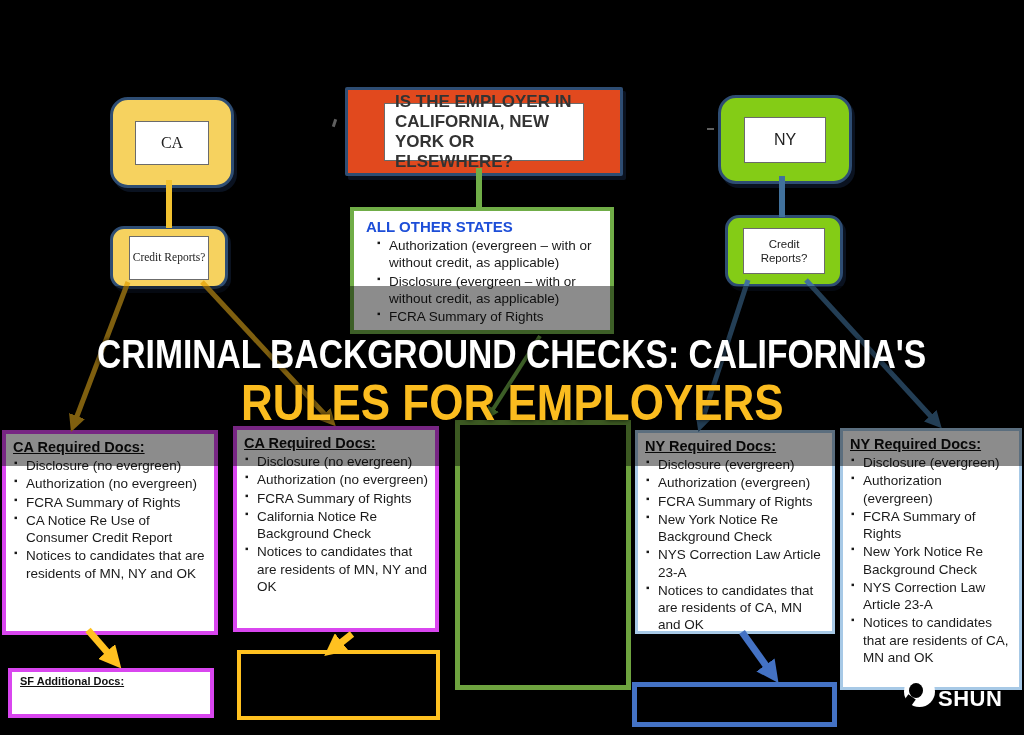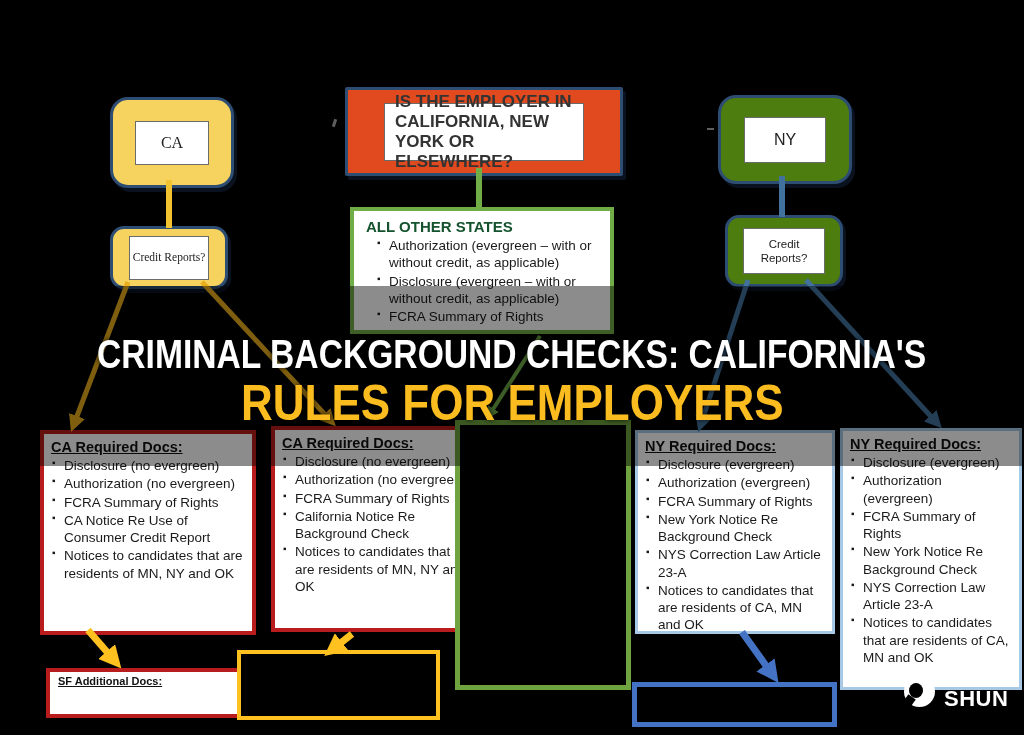--- a/index.html
+++ b/index.html
@@ -4,46 +4,46 @@
 <style>
   html,body{margin:0;padding:0;background:#000;}
   .stage{
     position:relative;width:1024px;height:735px;background:#000;overflow:hidden;
     font-family:"Liberation Sans",sans-serif;color:#1a1a1a;
   }
   
   .node{position:absolute;display:flex;align-items:center;justify-content:center;
         border:3px solid #2E4D73;box-shadow:3px 4px 0 rgba(18,32,58,.55);z-index:1;}
   .node.yellow{background:#F6D25F;border-radius:18px;font-family:Liberation Serif, serif;}
-  .node.blue{background:#4d7c0f;border-radius:18px;}
+  .node.blue{background:#84cc16;border-radius:18px;}
   .node.red{background:#E1491E;border-radius:2px;}
   .inner-label{background:#fff;border:1px solid #6b6b6b;display:flex;align-items:center;
                justify-content:center;text-align:center;color:#222;}
   #node-ca{left:110px;top:97px;width:118px;height:85px;}
   #node-ca .inner-label{width:72px;height:42px;font-size:16px;}
   #node-ca-credit{left:110px;top:226px;width:112px;height:57px;border-radius:14px;}
   #node-ca-credit .inner-label{width:78px;height:42px;font-size:11.5px;line-height:1.25;}
   #node-question{left:345px;top:87px;width:272px;height:83px;}
   #node-question .inner-label{width:200px;height:58px;font-size:17px;font-weight:bold;
        color:#333;justify-content:flex-start;text-align:left;padding:2px 10px;box-sizing:border-box;}
   #node-ny{left:718px;top:95px;width:128px;height:83px;}
   #node-ny .inner-label{width:80px;height:44px;font-size:16px;}
   #node-ny-credit{left:725px;top:215px;width:112px;height:66px;border-radius:14px;}
   #node-ny-credit .inner-label{width:80px;height:44px;font-size:11.5px;line-height:1.25;}
 
   
   #box-all-other{position:absolute;left:350px;top:207px;width:264px;height:127px;
      background:#fff;border:4px solid #70AD47;box-sizing:border-box;z-index:1;
      padding:7px 8px 4px 12px;}
-  #box-all-other .box-head{font-size:15px;font-weight:bold;color:#14532d;margin-bottom:2px;}
+  #box-all-other .box-head{font-size:15px;font-weight:bold;color:#1d4ed8;margin-bottom:2px;}
   #box-all-other .bullet{font-size:13.5px;line-height:1.28;margin-left:10px;}
 
   
   .docbox{position:absolute;background:#fff;box-sizing:border-box;z-index:1;padding:5px 6px 4px 7px;}
-  .docbox.yb{border:4px solid #b91c1c;margin-left:38px;}
+  .docbox.yb{border:4px solid #d946ef;}
   .docbox.bb{border:3px solid #A7C9E6;}
   .doc-head{font-size:14.5px;font-weight:bold;text-decoration:underline;color:#111;margin-bottom:2px;}
   .bullet{position:relative;padding-left:13px;margin-top:1px;font-size:13.5px;line-height:1.28;color:#1a1a1a;}
   .bullet::before{content:"▪";position:absolute;left:1px;top:0;font-size:10px;}
   #box-ca-left{left:2px;top:430px;width:216px;height:205px;}
   #box-ca-mid{left:233px;top:426px;width:206px;height:206px;}
   #box-ny-mid{left:635px;top:430px;width:200px;height:204px;}
   #box-ny-right{left:840px;top:428px;width:182px;height:262px;}
   #box-sf{left:8px;top:668px;width:206px;height:50px;padding:3px 8px;}
   #box-sf .doc-head{font-size:11px;}
@@ -63,21 +63,21 @@
             background:rgba(0,0,0,0.45);z-index:5;pointer-events:none;}
   .title-wrap{position:absolute;left:0;top:0;width:100%;z-index:6;text-align:center;pointer-events:none;}
   .title-line1{position:absolute;top:331px;width:100%;font-size:41px;font-weight:bold;color:#fff;
       letter-spacing:0;white-space:nowrap;text-shadow:0 0 6px rgba(0,0,0,.8);}
   .title-line1 span{display:inline-block;transform:scaleX(.82);}
   .title-line2{position:absolute;top:374px;width:100%;font-size:50px;font-weight:bold;color:#FBBC1F;
       white-space:nowrap;text-shadow:0 0 6px rgba(0,0,0,.8);}
   .title-line2 span{display:inline-block;transform:scaleX(.88);}
 
   
-  .logo{position:absolute;left:903px;top:674px;display:flex;align-items:center;gap:7px;z-index:4;}
+  .logo{position:absolute;left:903px;top:674px;display:flex;align-items:center;gap:1px;z-index:4;}
   .logo-glyph{position:relative;width:34px;height:36px;}
   .logo-glyph .disc{position:absolute;left:1px;top:2px;width:31px;height:31px;border-radius:50%;background:#fff;}
   .logo-glyph .hole{position:absolute;left:6px;top:9px;width:14px;height:15px;border-radius:50%;background:#000;}
   .logo-glyph .notch{position:absolute;left:2px;top:22px;width:9px;height:9px;background:#000;transform:rotate(35deg);}
   .logo-text{color:#fff;font-weight:bold;line-height:.95;letter-spacing:.5px;}
   .logo-text .l1{font-size:15px;}
   .logo-text .l2{font-size:22px;}
 
   
   .artifact{position:absolute;background:#5f5f5f;z-index:1;}

